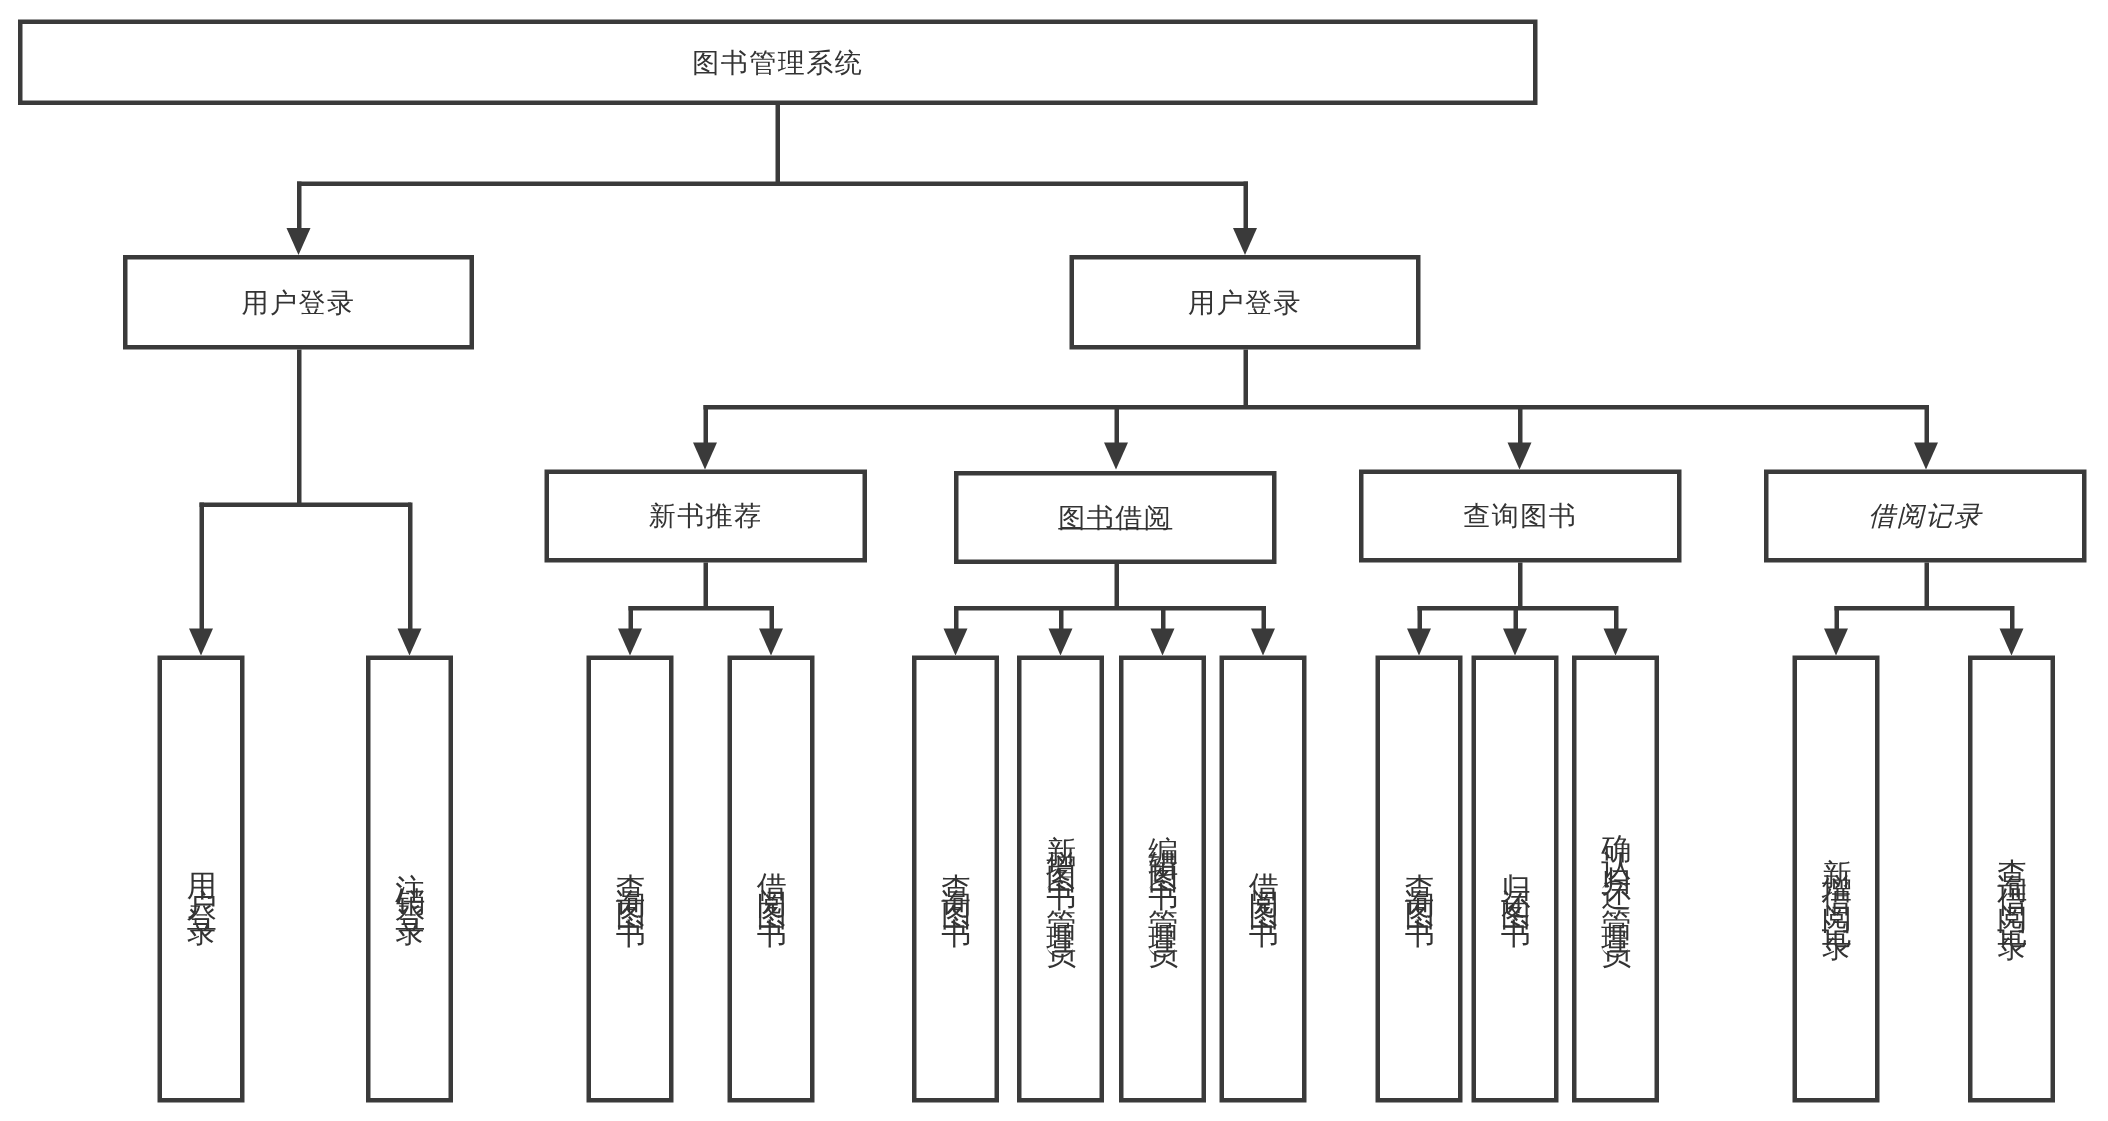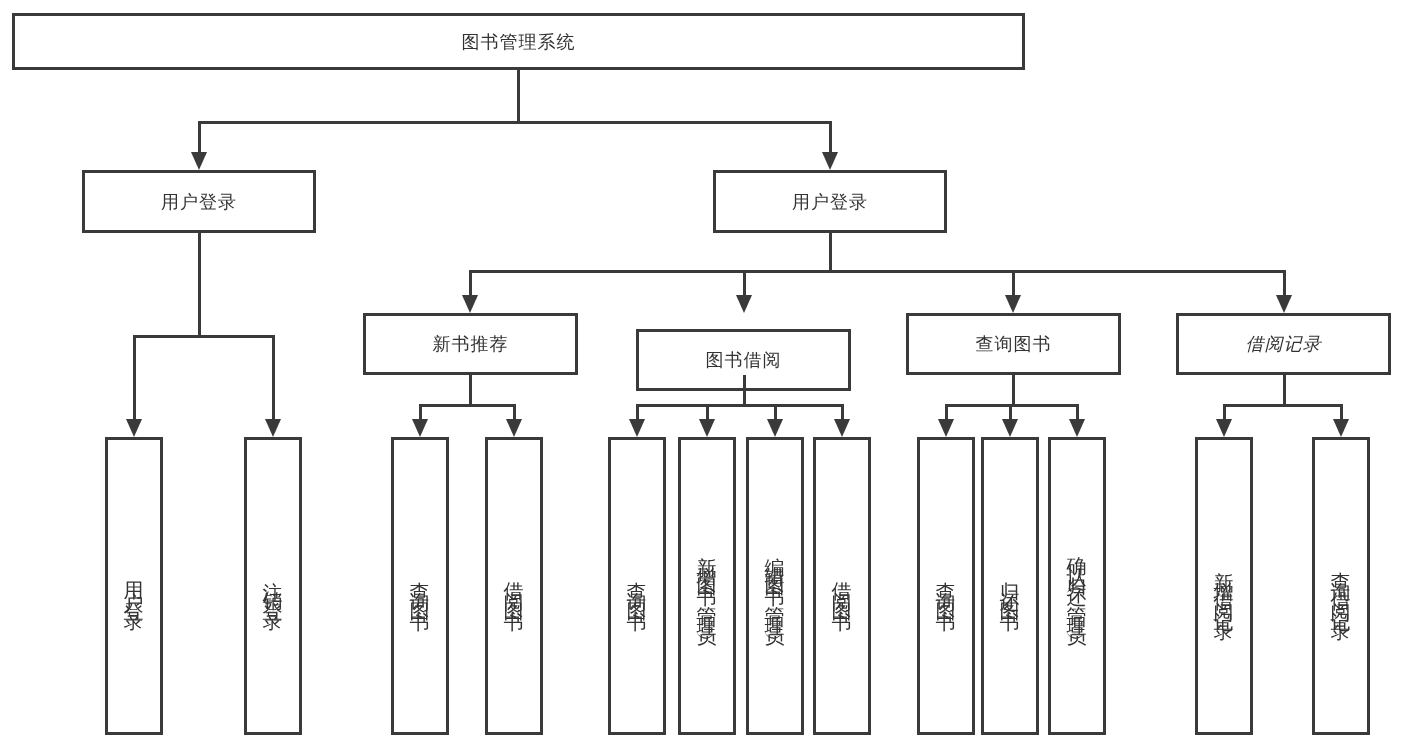--- a/index.html
+++ b/index.html
@@ -79,21 +79,21 @@
   <div class="vl" style="left:743px;top:270px;height:27px;"></div>
   <div class="ah" style="left:736px;top:295px;"></div>
   <div class="vl" style="left:1012px;top:270px;height:27px;"></div>
   <div class="ah" style="left:1005px;top:295px;"></div>
   <div class="vl" style="left:1283px;top:270px;height:27px;"></div>
   <div class="ah" style="left:1276px;top:295px;"></div>
 
   <div class="box" style="left:363px;top:313px;width:215px;height:62px;">
     <span>新书推荐</span>
   </div>
-  <div class="box" style="left:636px;top:329px;width:215px;height:62px;">
+  <div class="box" style="left:636px;top:314px;width:215px;height:62px;text-decoration:underline;">
     <span>图书借阅</span>
   </div>
   <div class="box" style="left:906px;top:313px;width:215px;height:62px;">
     <span>查询图书</span>
   </div>
   <div class="box" style="left:1176px;top:313px;width:215px;height:62px;font-style:italic;">
     <span>借阅记录</span>
   </div>
 
   <div class="vl" style="left:469px;top:375px;height:30px;"></div>

